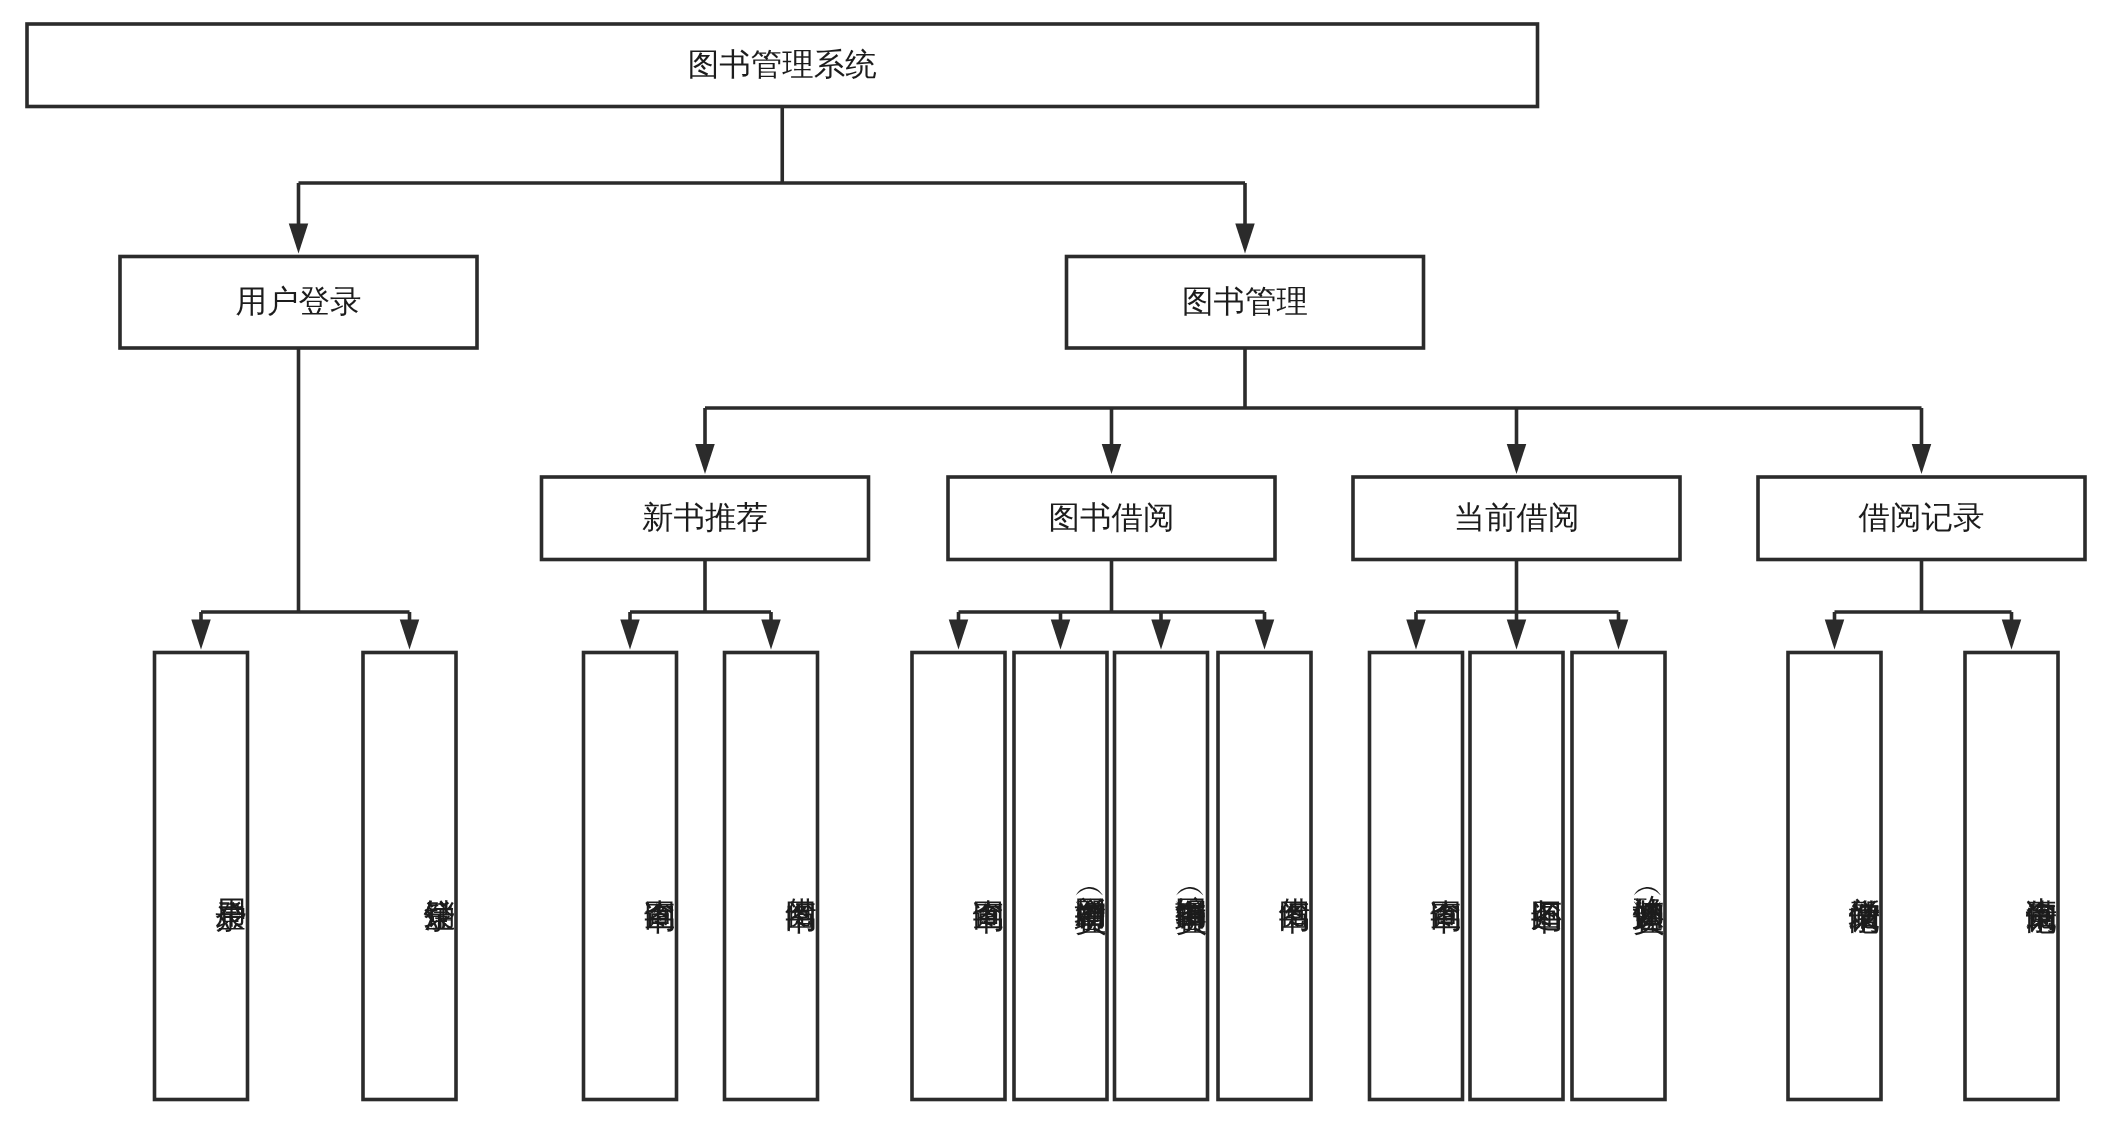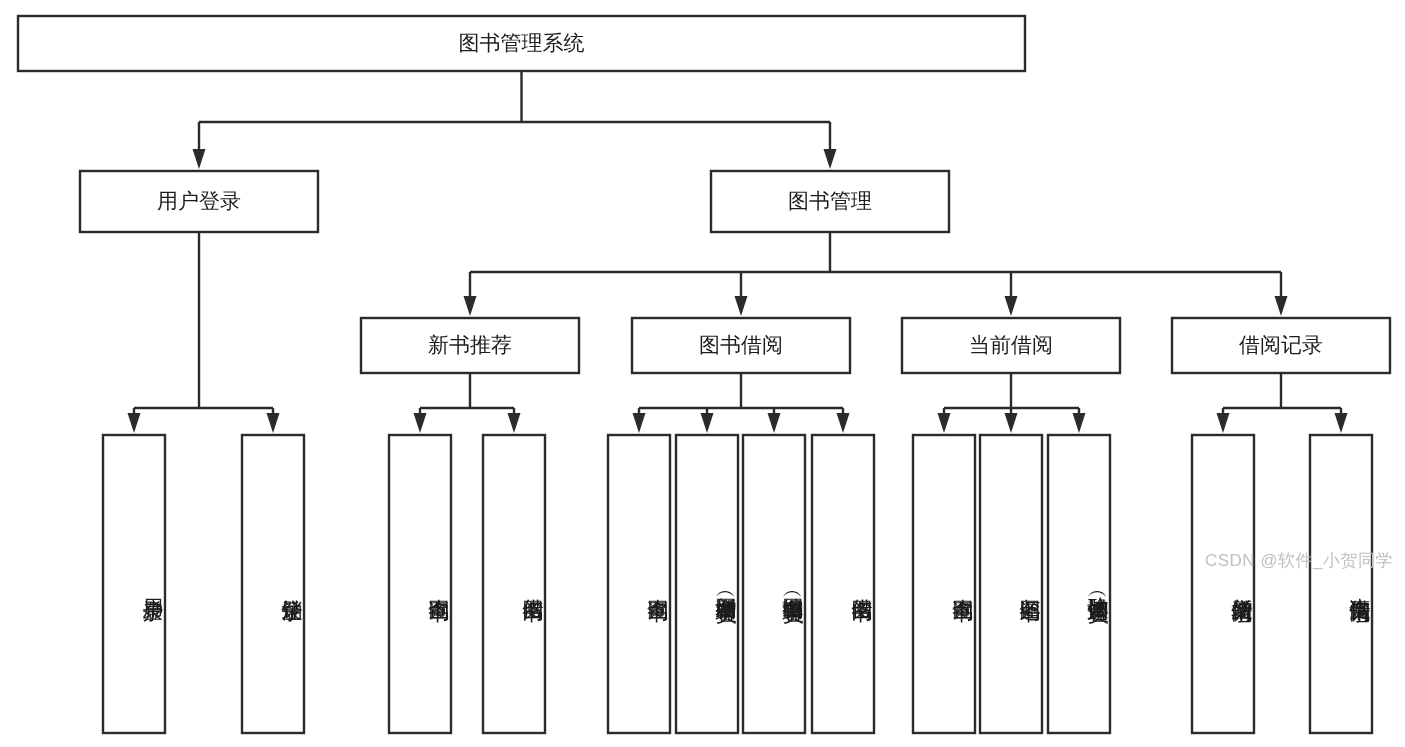--- a/index.html
+++ b/index.html
@@ -216,14 +216,13 @@
       <div class="node-label-v" style="left: 676px; top: 445px; width: 62px; height: 278px;">新增图书（管理员）</div>
       <div class="node-label-v" style="left: 743px; top: 445px; width: 62px; height: 278px;">编辑图书（管理员）</div>
       <div class="node-label-v" style="left: 812px; top: 445px; width: 62px; height: 278px;">借阅图书</div>
       <div class="node-label-v" style="left: 913px; top: 445px; width: 62px; height: 278px;">查询图书</div>
       <div class="node-label-v" style="left: 980px; top: 445px; width: 62px; height: 278px;">归还图书</div>
       <div class="node-label-v" style="left: 1048px; top: 445px; width: 62px; height: 278px;">确认归还（管理员）</div>
       <div class="node-label-v" style="left: 1192px; top: 445px; width: 62px; height: 278px;">新增借阅记录</div>
       <div class="node-label-v" style="left: 1310px; top: 445px; width: 62px; height: 278px;">查询借阅记录</div>
     </div>
 
-  <div class="watermark">CSDN @软件_小贺同学</div>
 </div>
 
 </body></html>

